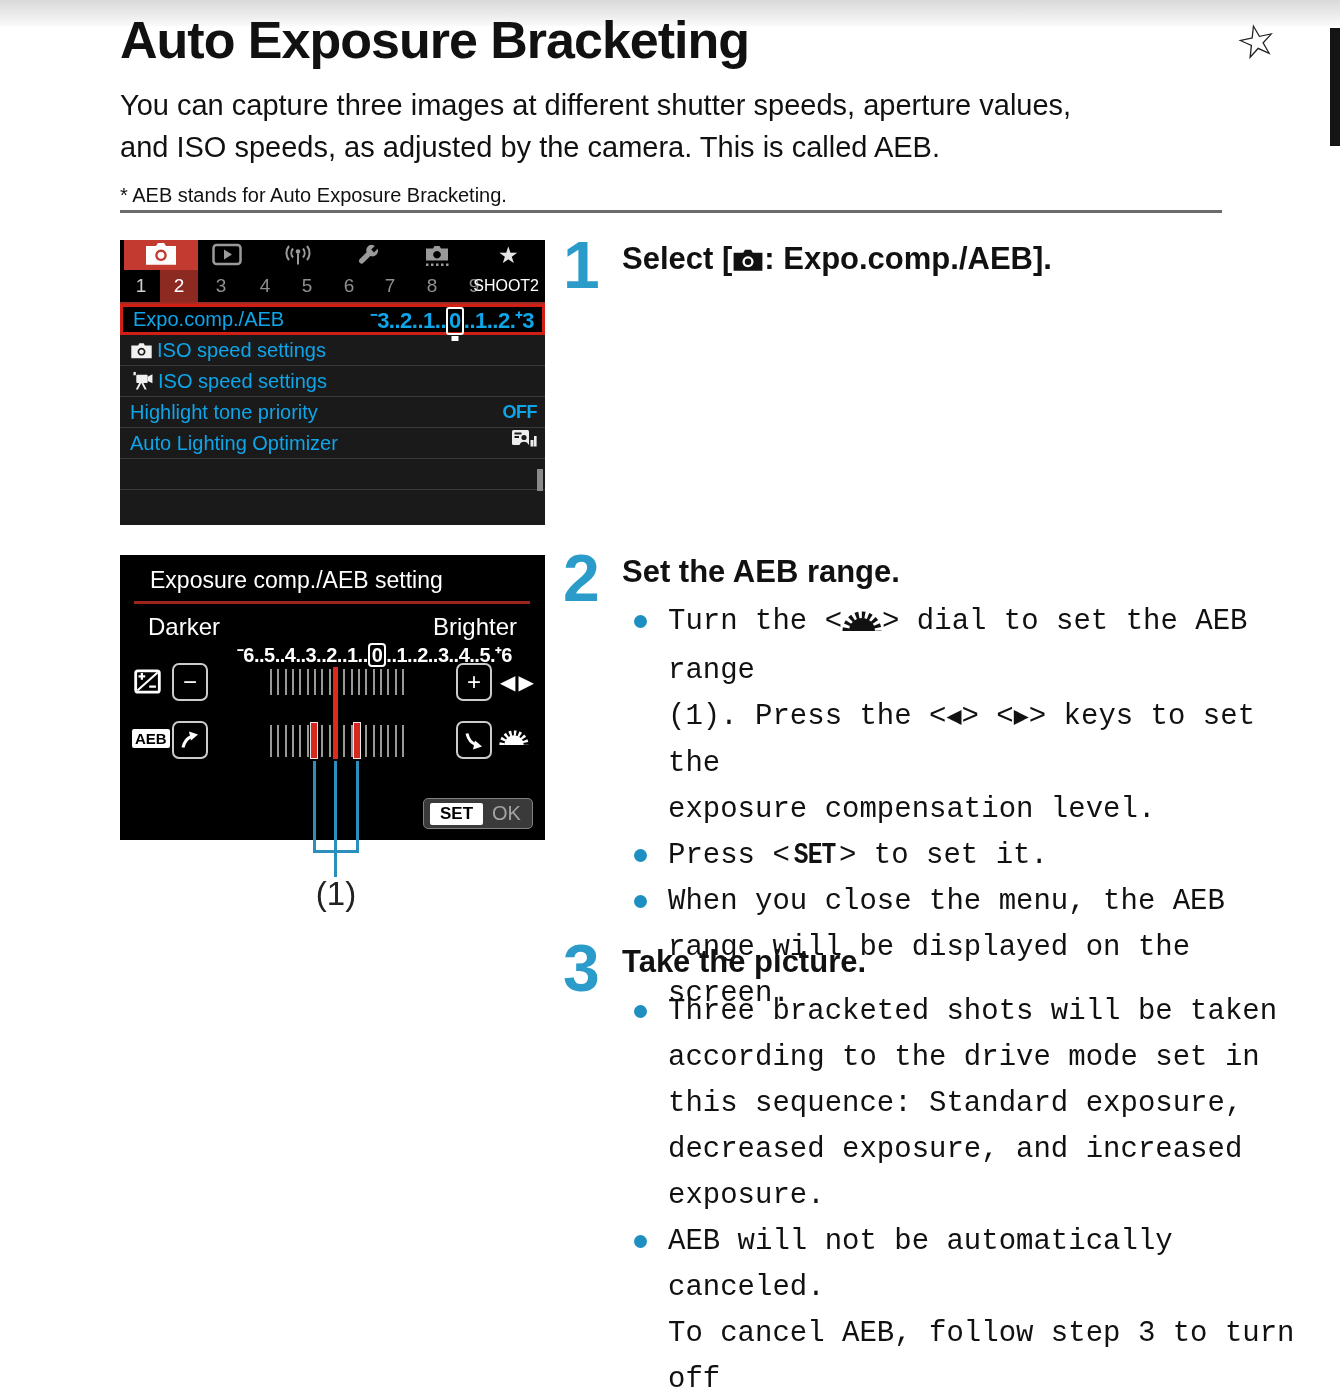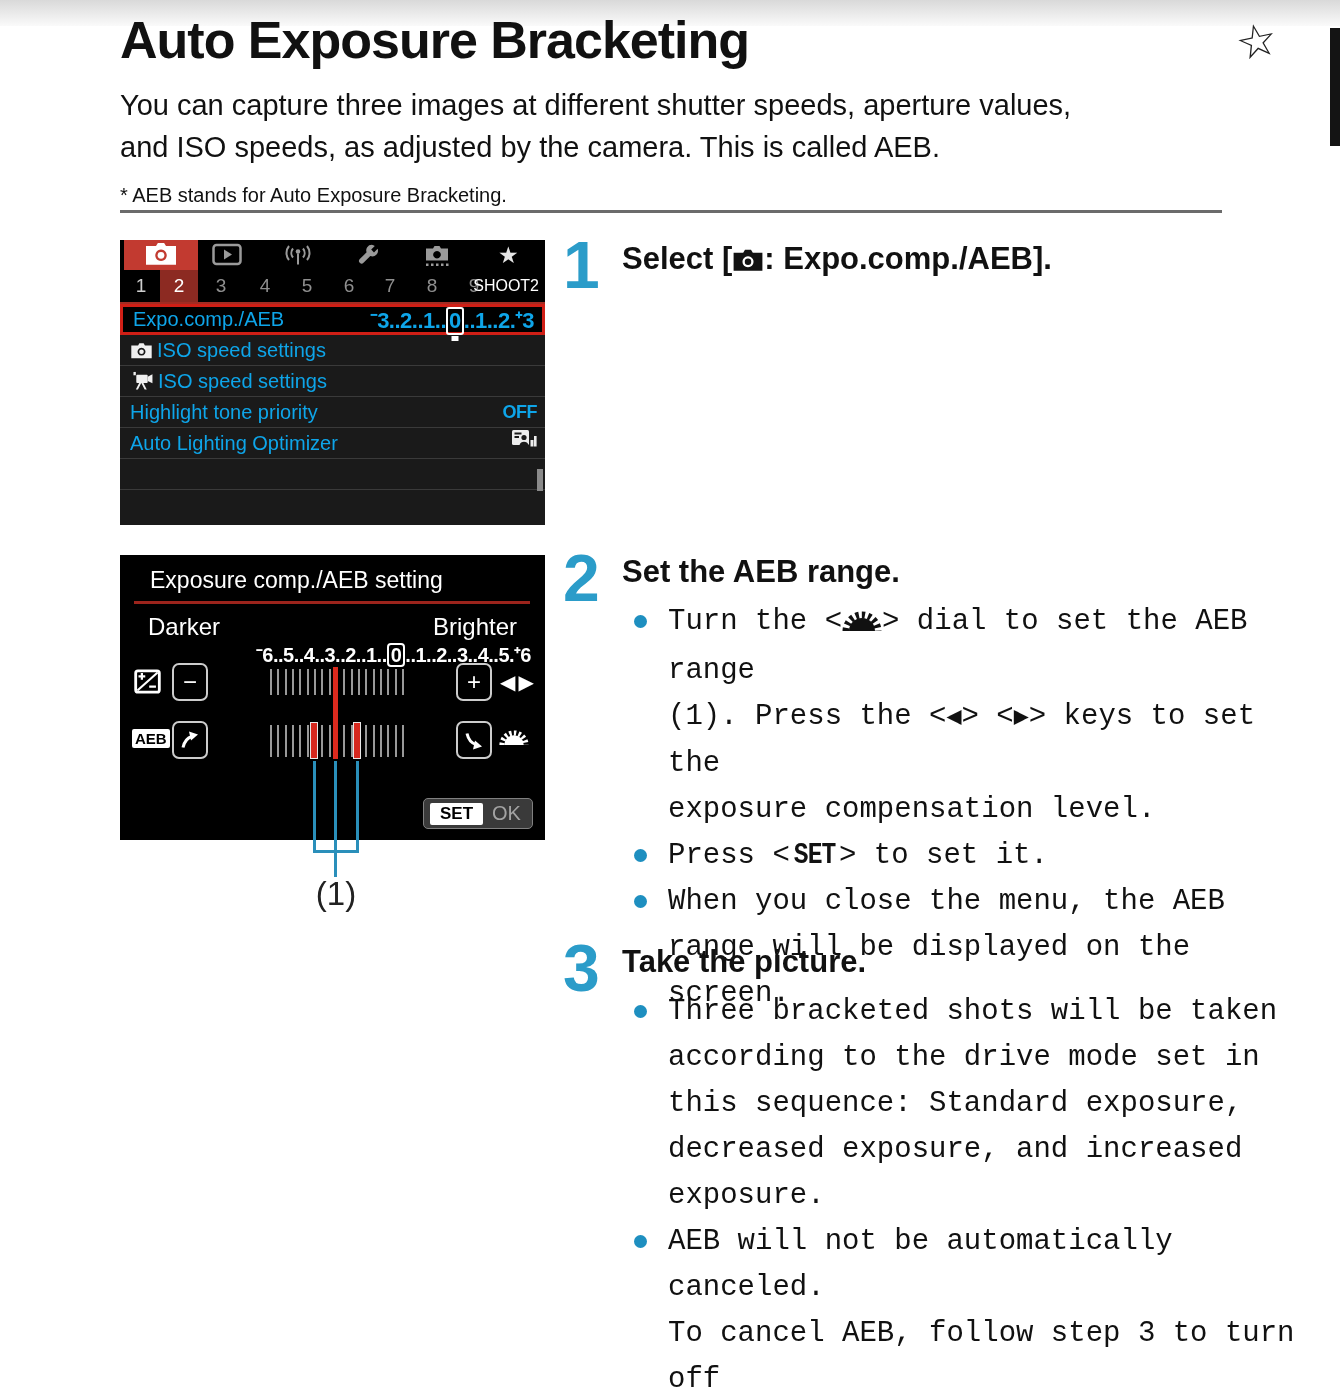--- a/index.html
+++ b/index.html
@@ -40,21 +40,21 @@
   .scrollchip{position:absolute;right:2px;bottom:34px;width:6px;height:22px;background:#8a8a8a;}
 
   
   .shot2wrap{position:absolute;left:120px;top:555px;width:425px;height:380px;}
   .shot2{position:absolute;left:0;top:0;width:425px;height:285px;background:#000;}
   .s2-title{position:absolute;left:30px;top:12px;font-size:23px;color:#fff;}
   .s2-redline{position:absolute;left:14px;top:46px;width:396px;height:3px;background:#9c241c;}
   .darker{position:absolute;left:28px;top:58px;font-size:24px;color:#fff;}
   .brighter{position:absolute;right:28px;top:58px;font-size:24px;color:#fff;}
   .scale{position:absolute;left:0;top:86px;width:509px;text-align:center;font-size:20px;
-         color:#fff;font-weight:700;letter-spacing:-0.5px;margin-left:19px;}
+         color:#fff;font-weight:700;letter-spacing:-0.5px;}
   .zb2{display:inline-block;border:2px solid #fff;border-radius:4px;padding:0 2px;line-height:1.0;}
   .ticks{position:absolute;left:150px;width:134px;
          background:repeating-linear-gradient(90deg,#999 0 2px,transparent 2px 7.33px);}
   .ticks-top{top:114px;height:26px;}
   .ticks-bot{top:170px;height:32px;}
   .zero-bar{position:absolute;left:213px;top:112px;width:5px;height:92px;background:#dc2a1e;}
   .aeb-marker{position:absolute;top:167px;width:8px;height:37px;background:#d6281e;
               border:1px solid #e8e8e8;box-sizing:border-box;}
   .mk-l{left:190px;}  .mk-r{left:233px;}
   .btn{position:absolute;width:36px;height:38px;border:2px solid #ccc;border-radius:7px;

